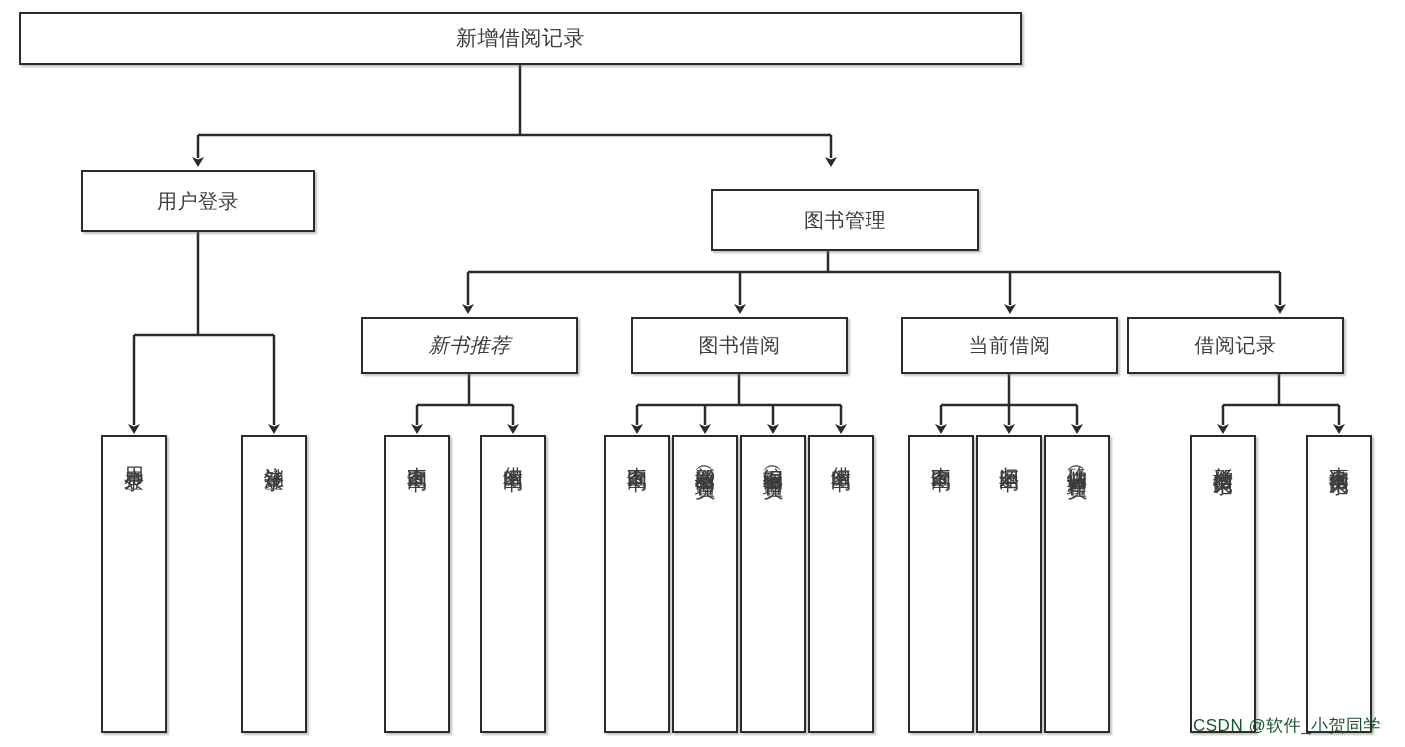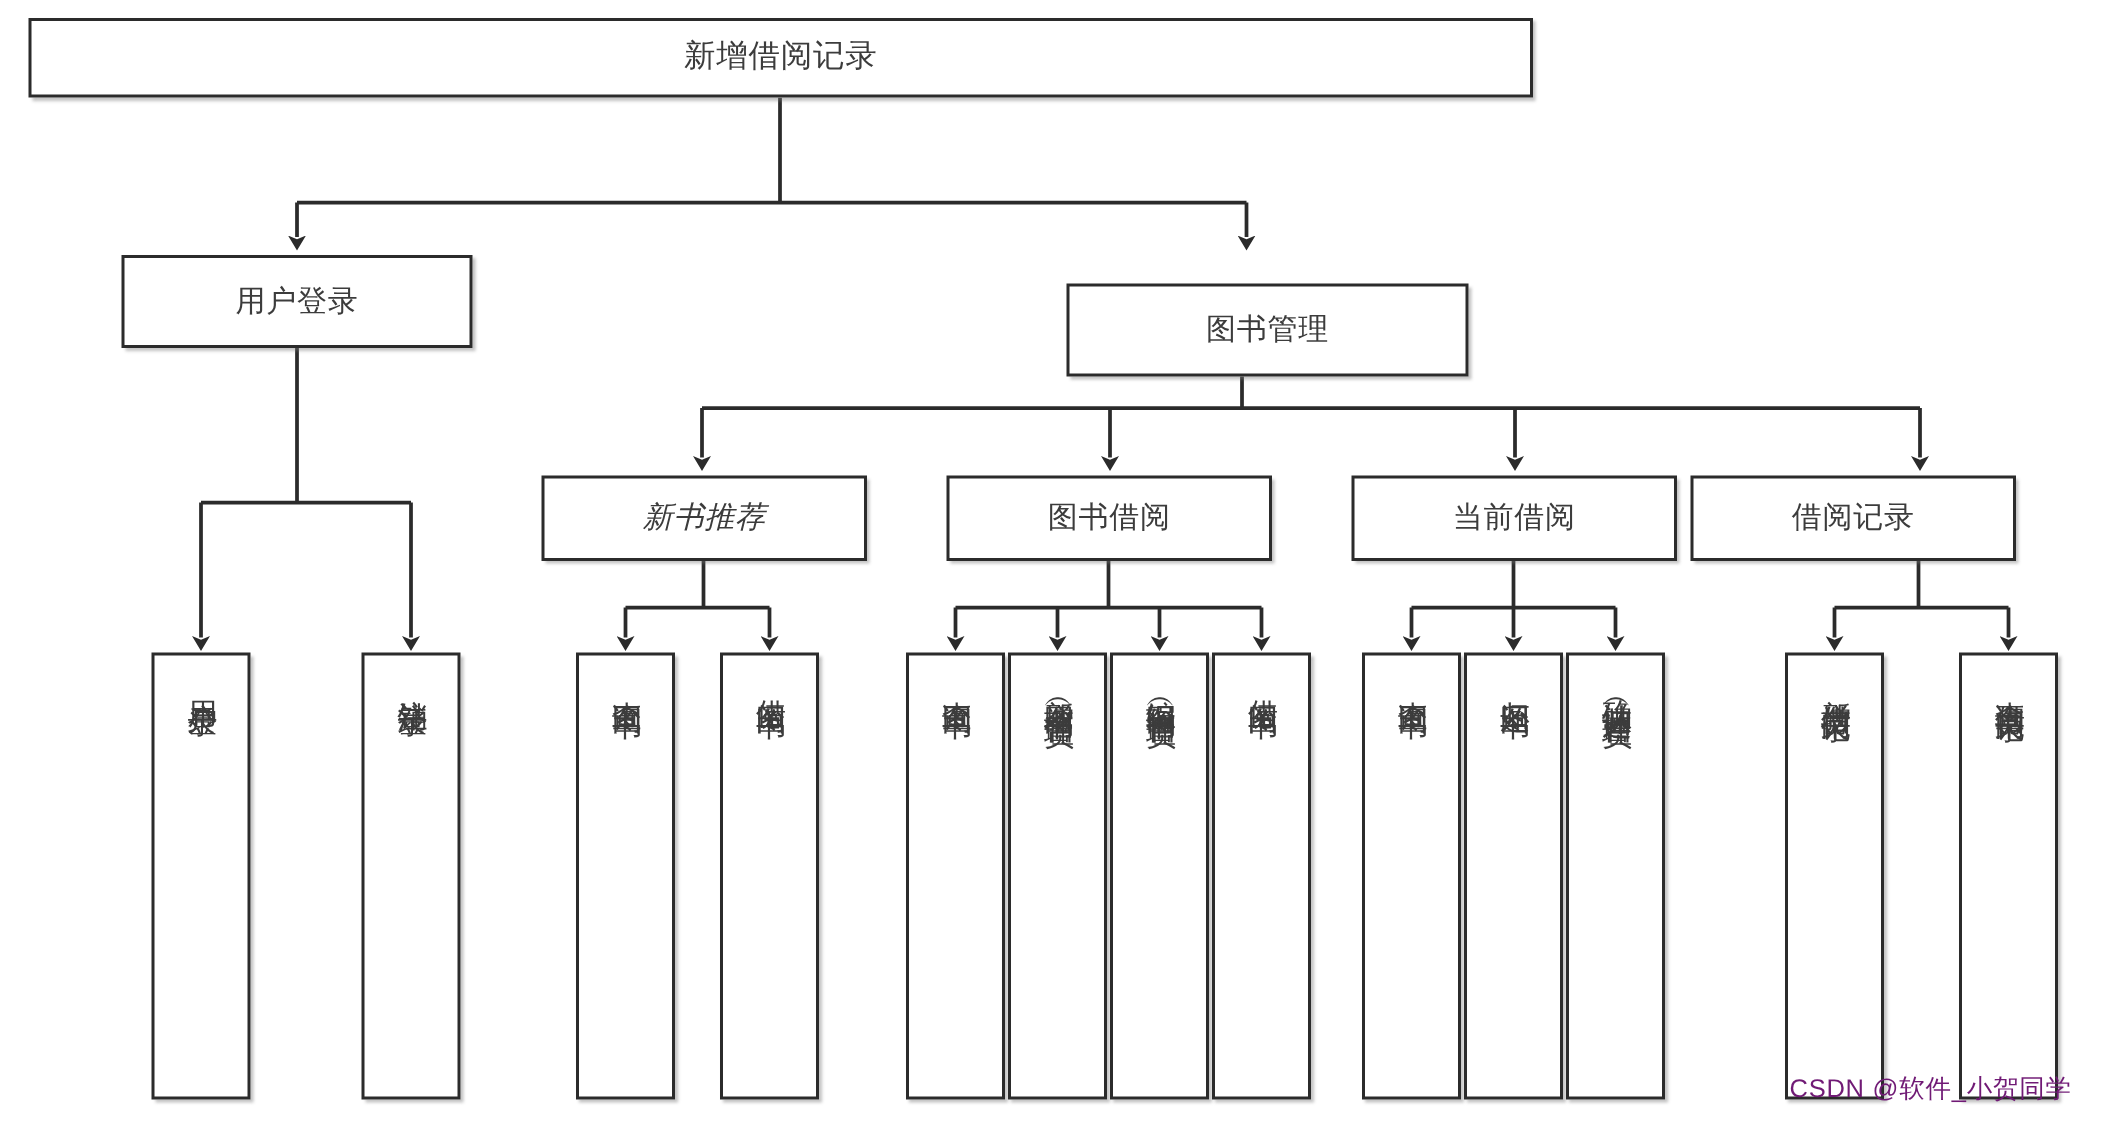--- a/index.html
+++ b/index.html
@@ -38,21 +38,21 @@
     white-space:nowrap;
   }
   .node.leaf{
     align-items:flex-start;
     justify-content:center;
     padding-top:14px;
   }
   .node.root .label{font-size:21px;}
   .watermark{
     position:absolute;
-    color:#701a75;
+    color:#14532d;
     font-size:17px;
     letter-spacing:0.5px;
     white-space:nowrap;
     user-select:none;
   }
 </style>
 </head>
 <body>
 
 <div id="canvas">

